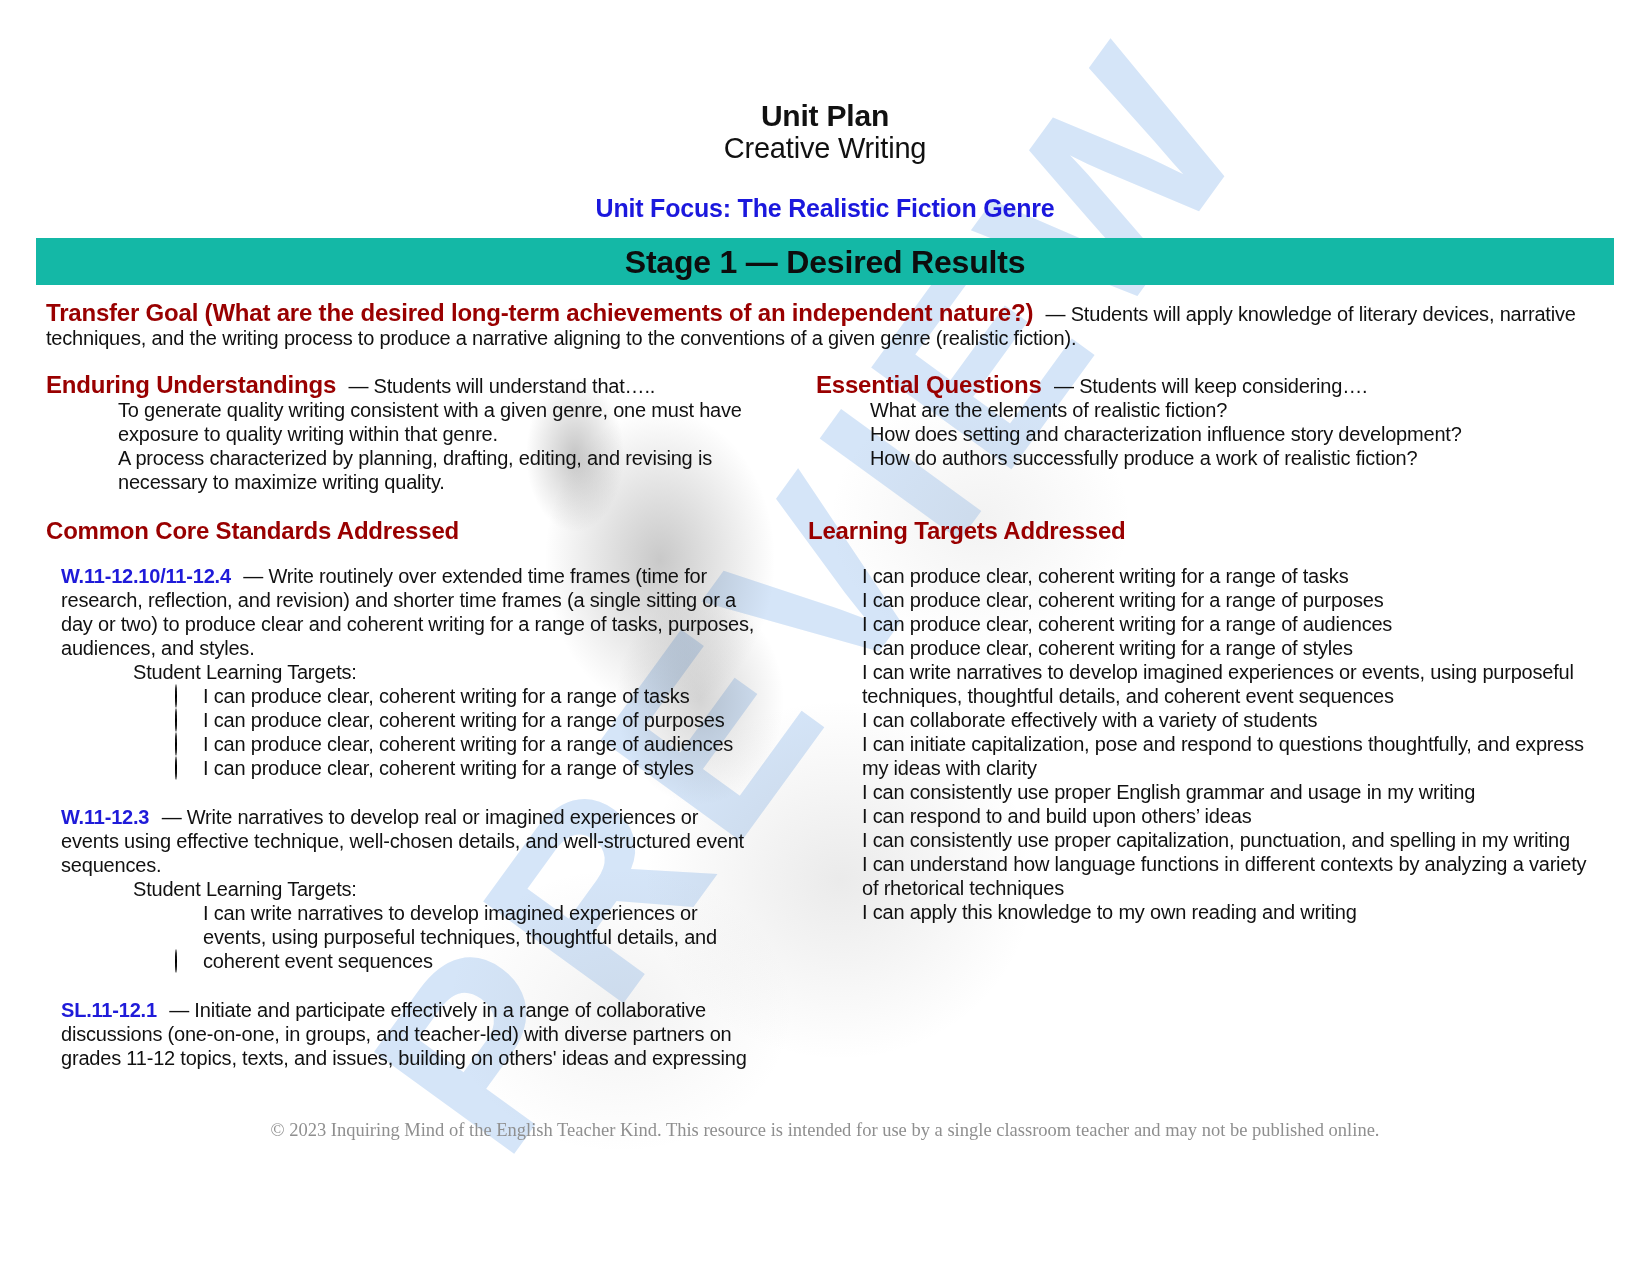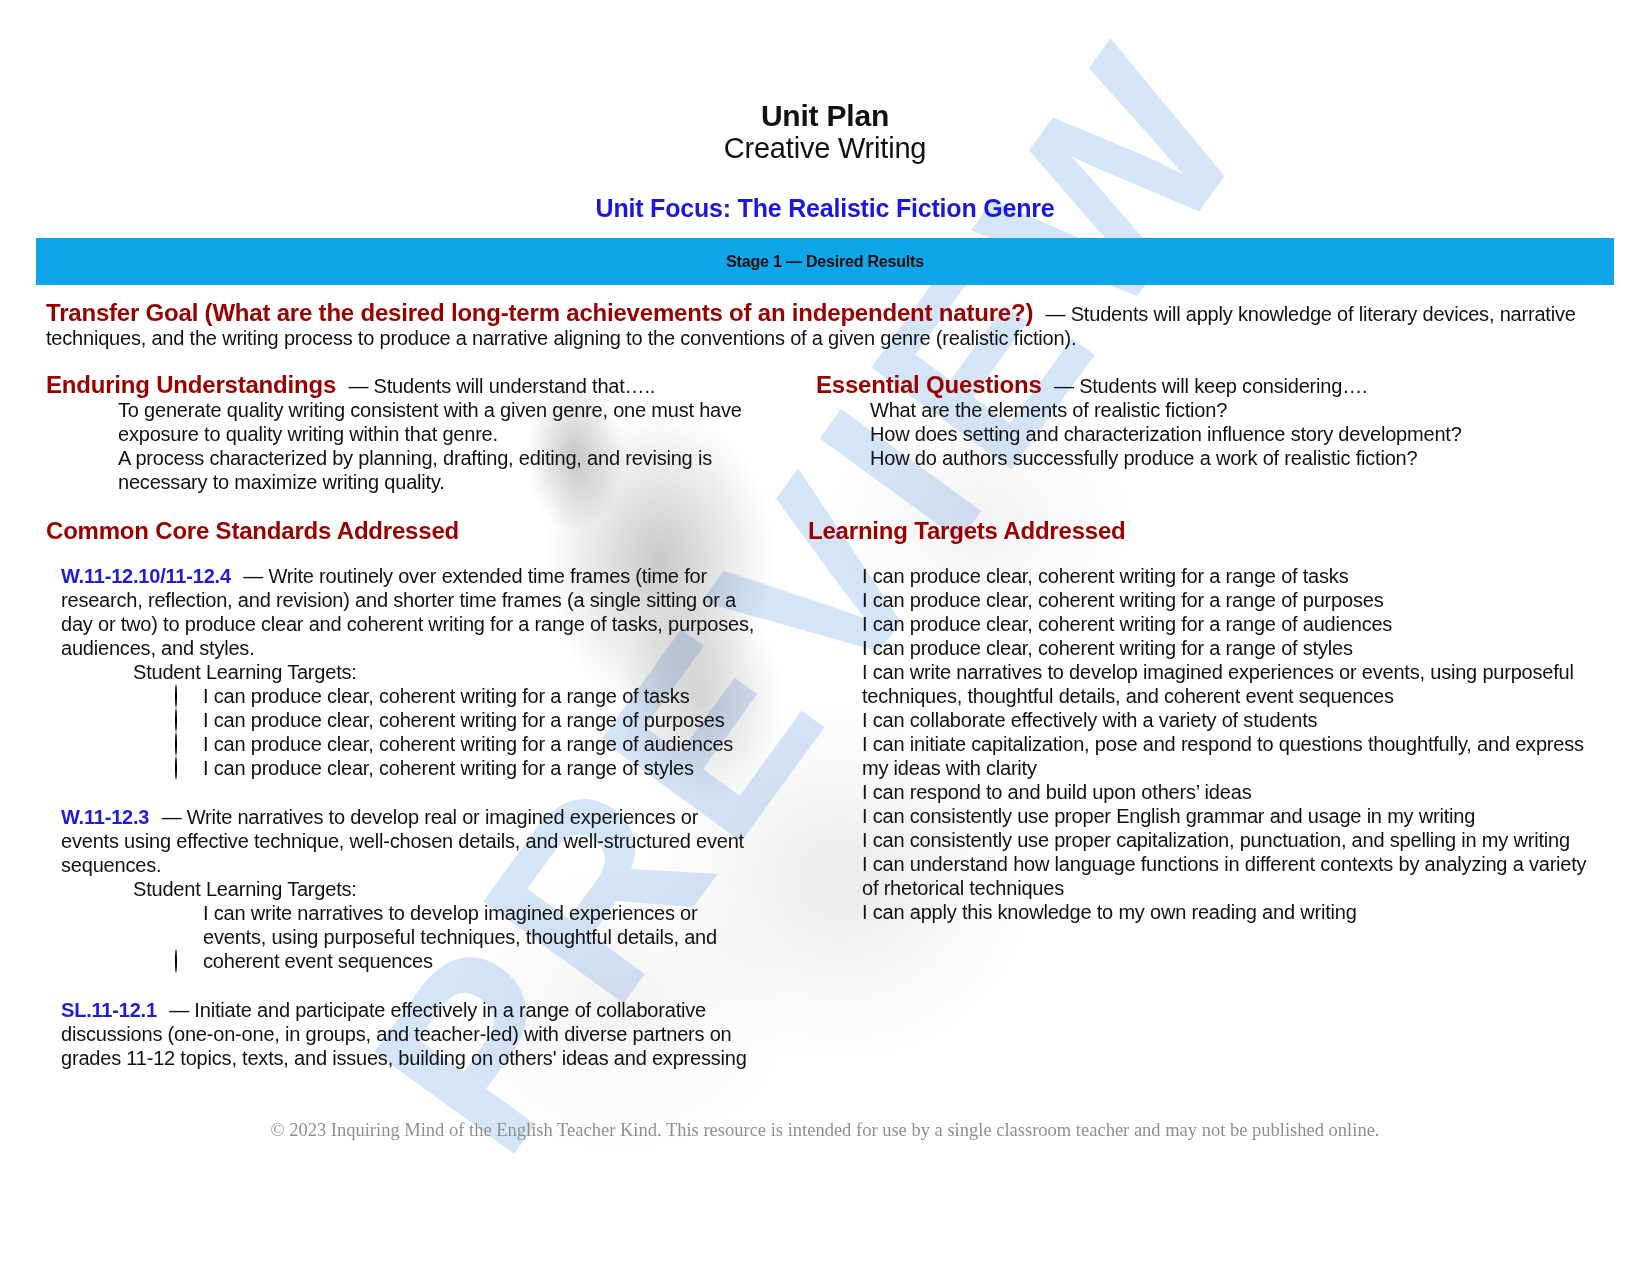--- a/index.html
+++ b/index.html
@@ -33,23 +33,23 @@
   
   .content { position:relative; z-index:1; font-size:20px; line-height:24px; letter-spacing:-0.2px; }
   .title-block { padding-top:99px; text-align:center; }
   .t0 { font-size:30px; line-height:33px; font-weight:bold; }
   .t1,.t2 { font-size:29px; line-height:33px; }
   .unit-focus {
     margin-top:27px; text-align:center;
     font-size:25px; line-height:33px; font-weight:bold; color:#1b18dd;
   }
   .banner {
-    margin:13px 36px 16px 36px; height:47px; background:#0ea5e9;
+    margin:13px 36px 16px 36px; height:47px; background:#14b8a6;
     display:flex; align-items:center; justify-content:center;
-    font-size:16px; font-weight:bold; color:#0d0d0d;
+    font-size:32px; font-weight:bold; color:#0d0d0d;
   }
   .transfer { margin:15px 46px 0 46px; }
   .sec-h { font-size:24px; font-weight:bold; color:#990000; letter-spacing:-0.2px; }
   .after-h { margin-left:7px; }
   .cols { display:flex; margin:0 46px; }
   .row1 { margin-top:23px;gap:8px; }
   .row2 { margin-top:25px; }
   .col-l { width:714px; flex:0 0 714px; }
   .col-r { flex:1 1 auto; margin-left:48px; }
   ul { list-style:none; margin:0; padding:0; }
@@ -221,28 +221,28 @@
           <li class="liR">
               <span class="marker"><span class="disc"></span></span>
               <span class="litext">I can collaborate effectively with a variety of students</span>
             </li>
           <li class="liR">
               <span class="marker"><span class="disc"></span></span>
               <span class="litext">I can initiate capitalization, pose and respond to questions thoughtfully, and express my ideas with clarity</span>
             </li>
           <li class="liR">
               <span class="marker"><span class="disc"></span></span>
+              <span class="litext">I can consistently use proper English grammar and usage in my writing</span>
+            </li>
+          <li class="liR">
+              <span class="marker"><span class="disc"></span></span>
               <span class="litext">I can respond to and build upon others’ ideas</span>
             </li>
           <li class="liR">
               <span class="marker"><span class="disc"></span></span>
-              <span class="litext">I can consistently use proper English grammar and usage in my writing</span>
-            </li>
-          <li class="liR">
-              <span class="marker"><span class="disc"></span></span>
               <span class="litext">I can consistently use proper capitalization, punctuation, and spelling in my writing</span>
             </li>
           <li class="liR">
               <span class="marker"><span class="disc"></span></span>
               <span class="litext">I can understand how language functions in different contexts by analyzing a variety of rhetorical techniques</span>
             </li>
           <li class="liR">
               <span class="marker"><span class="disc"></span></span>
               <span class="litext">I can apply this knowledge to my own reading and writing</span>
             </li>

